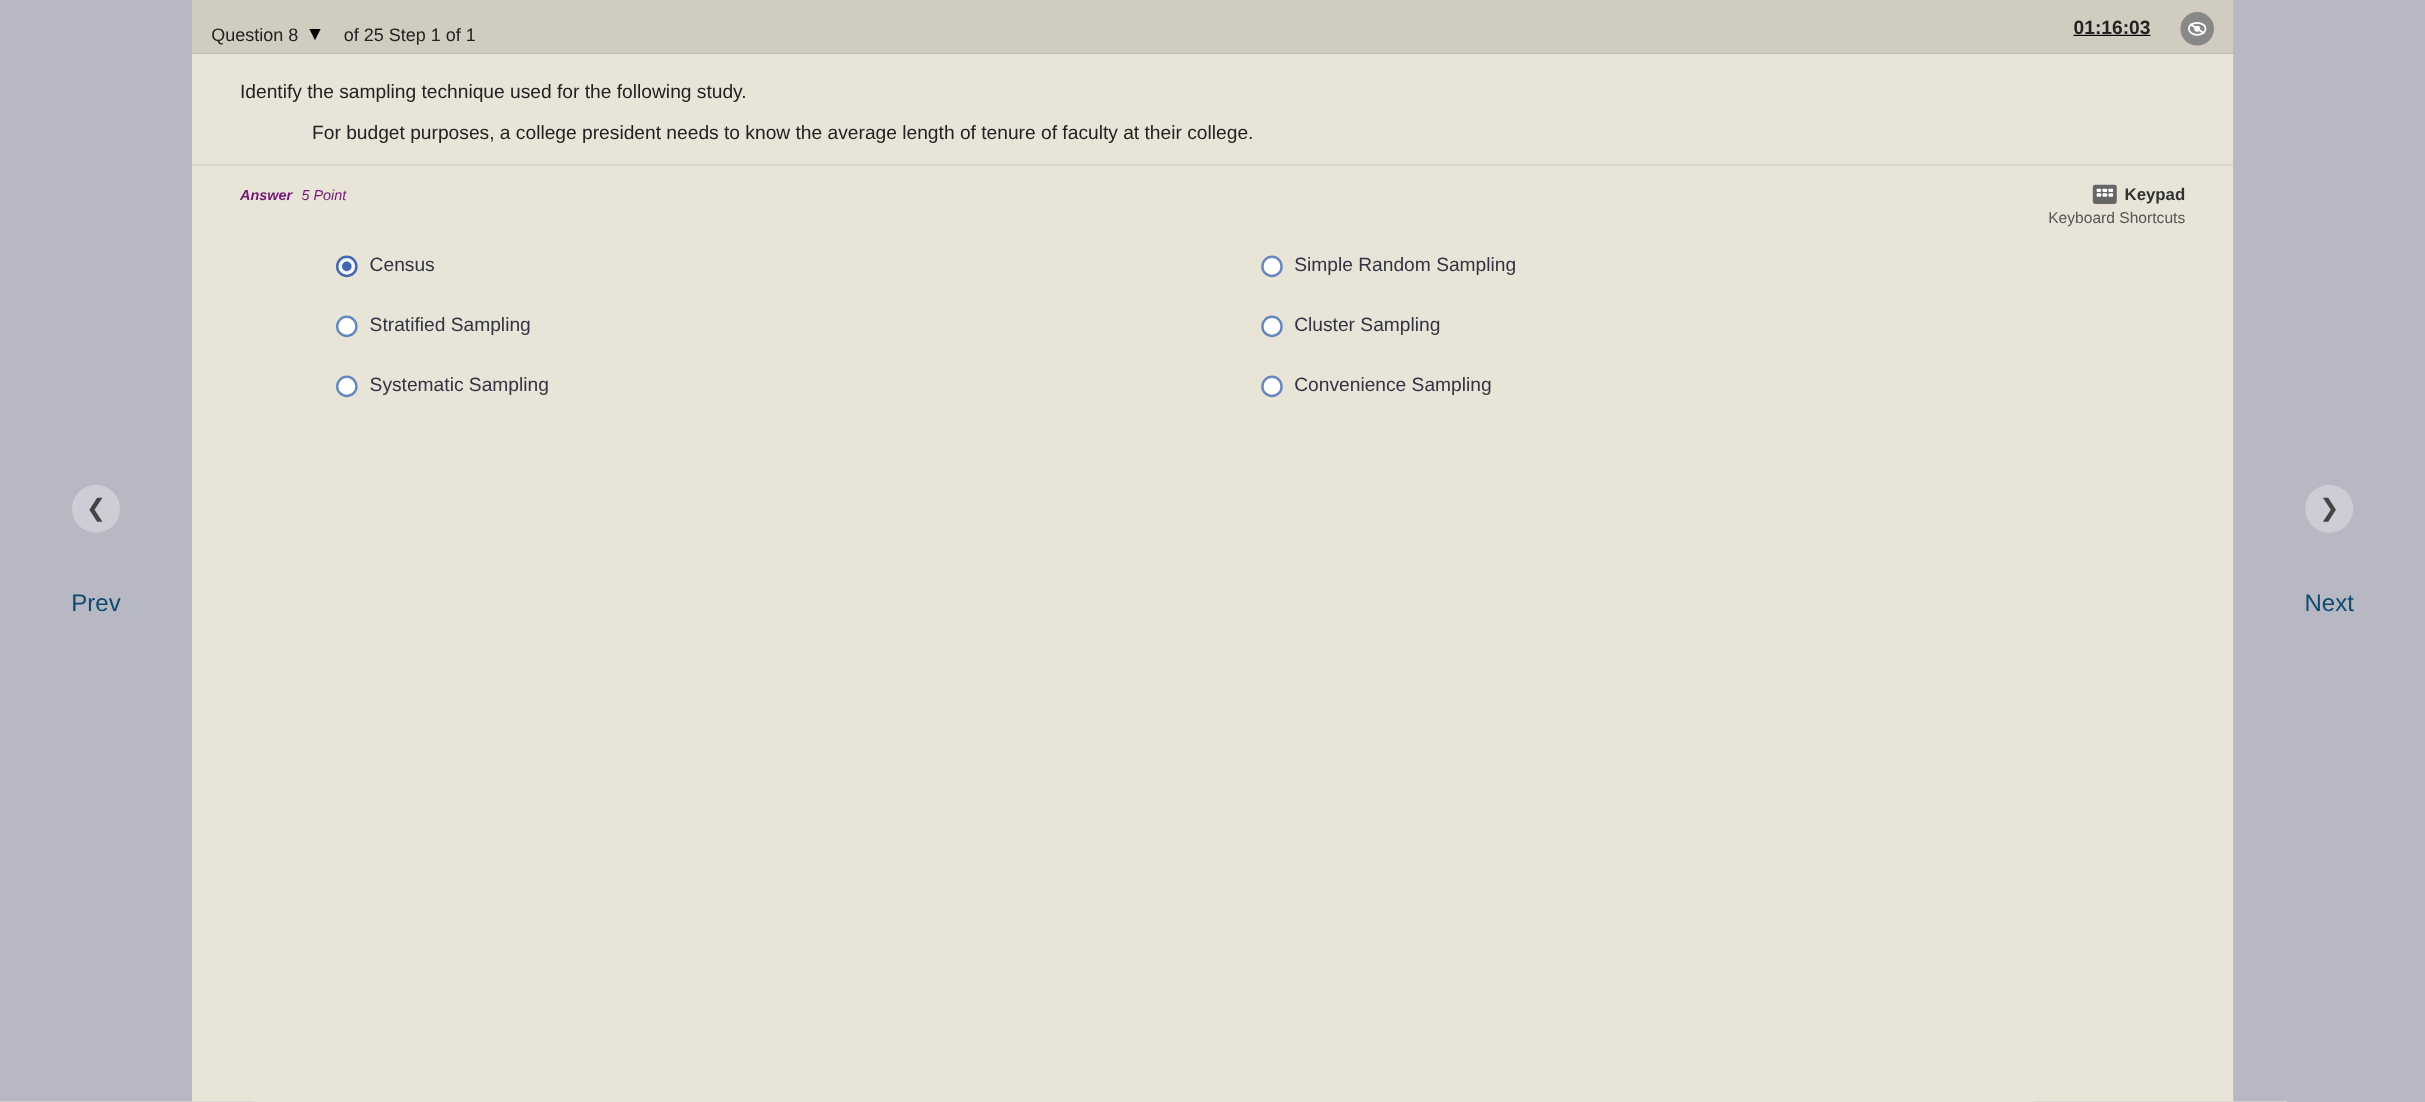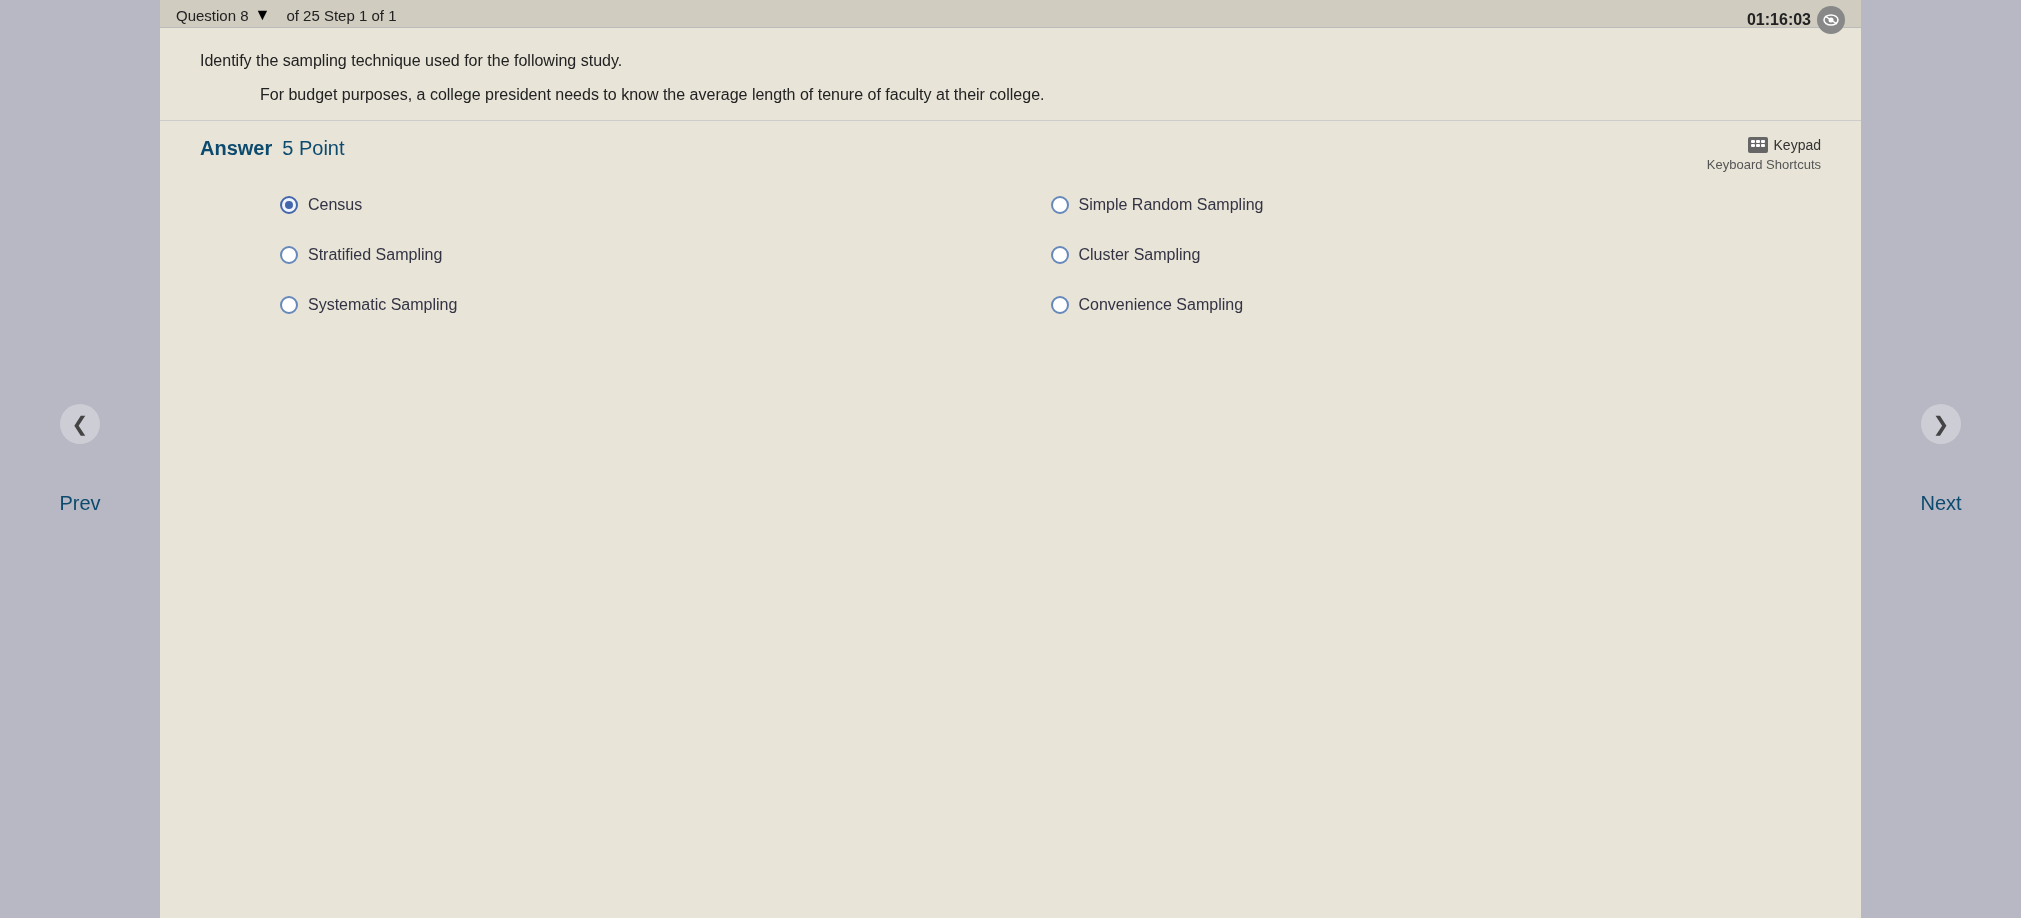--- a/index.html
+++ b/index.html
@@ -68,26 +68,26 @@
 
     .main-content {
       flex: 1;
       display: flex;
       flex-direction: column;
       background-color: #e8e4d8;
     }
 
     .top-bar {
       display: flex;
-      align-items: flex-start;
+      align-items: flex-end;
       justify-content: space-between;
       padding: 6px 16px;
       background-color: #d0ccc0;
       border-bottom: 1px solid #bbb;
-      height: 28px;
+      height: 45px;
     }
 
     .question-selector {
       display: flex;
       align-items: center;
       gap: 6px;
     }
 
     .question-label {
       font-size: 15px;
@@ -103,21 +103,22 @@
 
     .step-info {
       font-size: 15px;
       color: #222;
       margin-left: 10px;
     }
 
     .timer-area {
       display: flex;
       align-items: center;
-      gap: 6px;
+      gap: 25px;
+      text-decoration: underline;
     }
 
     .timer {
       font-size: 16px;
       color: #222;
       font-weight: bold;
     }
 
     .eye-icon {
       width: 28px;
@@ -153,22 +154,23 @@
     }
 
     .answer-header {
       display: flex;
       align-items: flex-start;
       justify-content: space-between;
       margin-bottom: 24px;
     }
 
     .answer-label {
-      font-size: 20px;
-      color: #0c4a6e;
+      font-size: 12px;
+      color: #701a75;
+      font-style: italic;
     }
 
     .answer-label-bold {
       font-weight: bold;
     }
 
     .keypad-area {
       display: flex;
       flex-direction: column;
       align-items: flex-end;
@@ -177,20 +179,21 @@
 
     .keypad-btn {
       display: flex;
       align-items: center;
       gap: 6px;
       font-size: 14px;
       color: #333;
       cursor: pointer;
       background: none;
       border: none;
+      font-weight: bold;
     }
 
     .keypad-icon {
       width: 20px;
       height: 16px;
       background: #666;
       border-radius: 2px;
       display: flex;
       align-items: center;
       justify-content: center;

